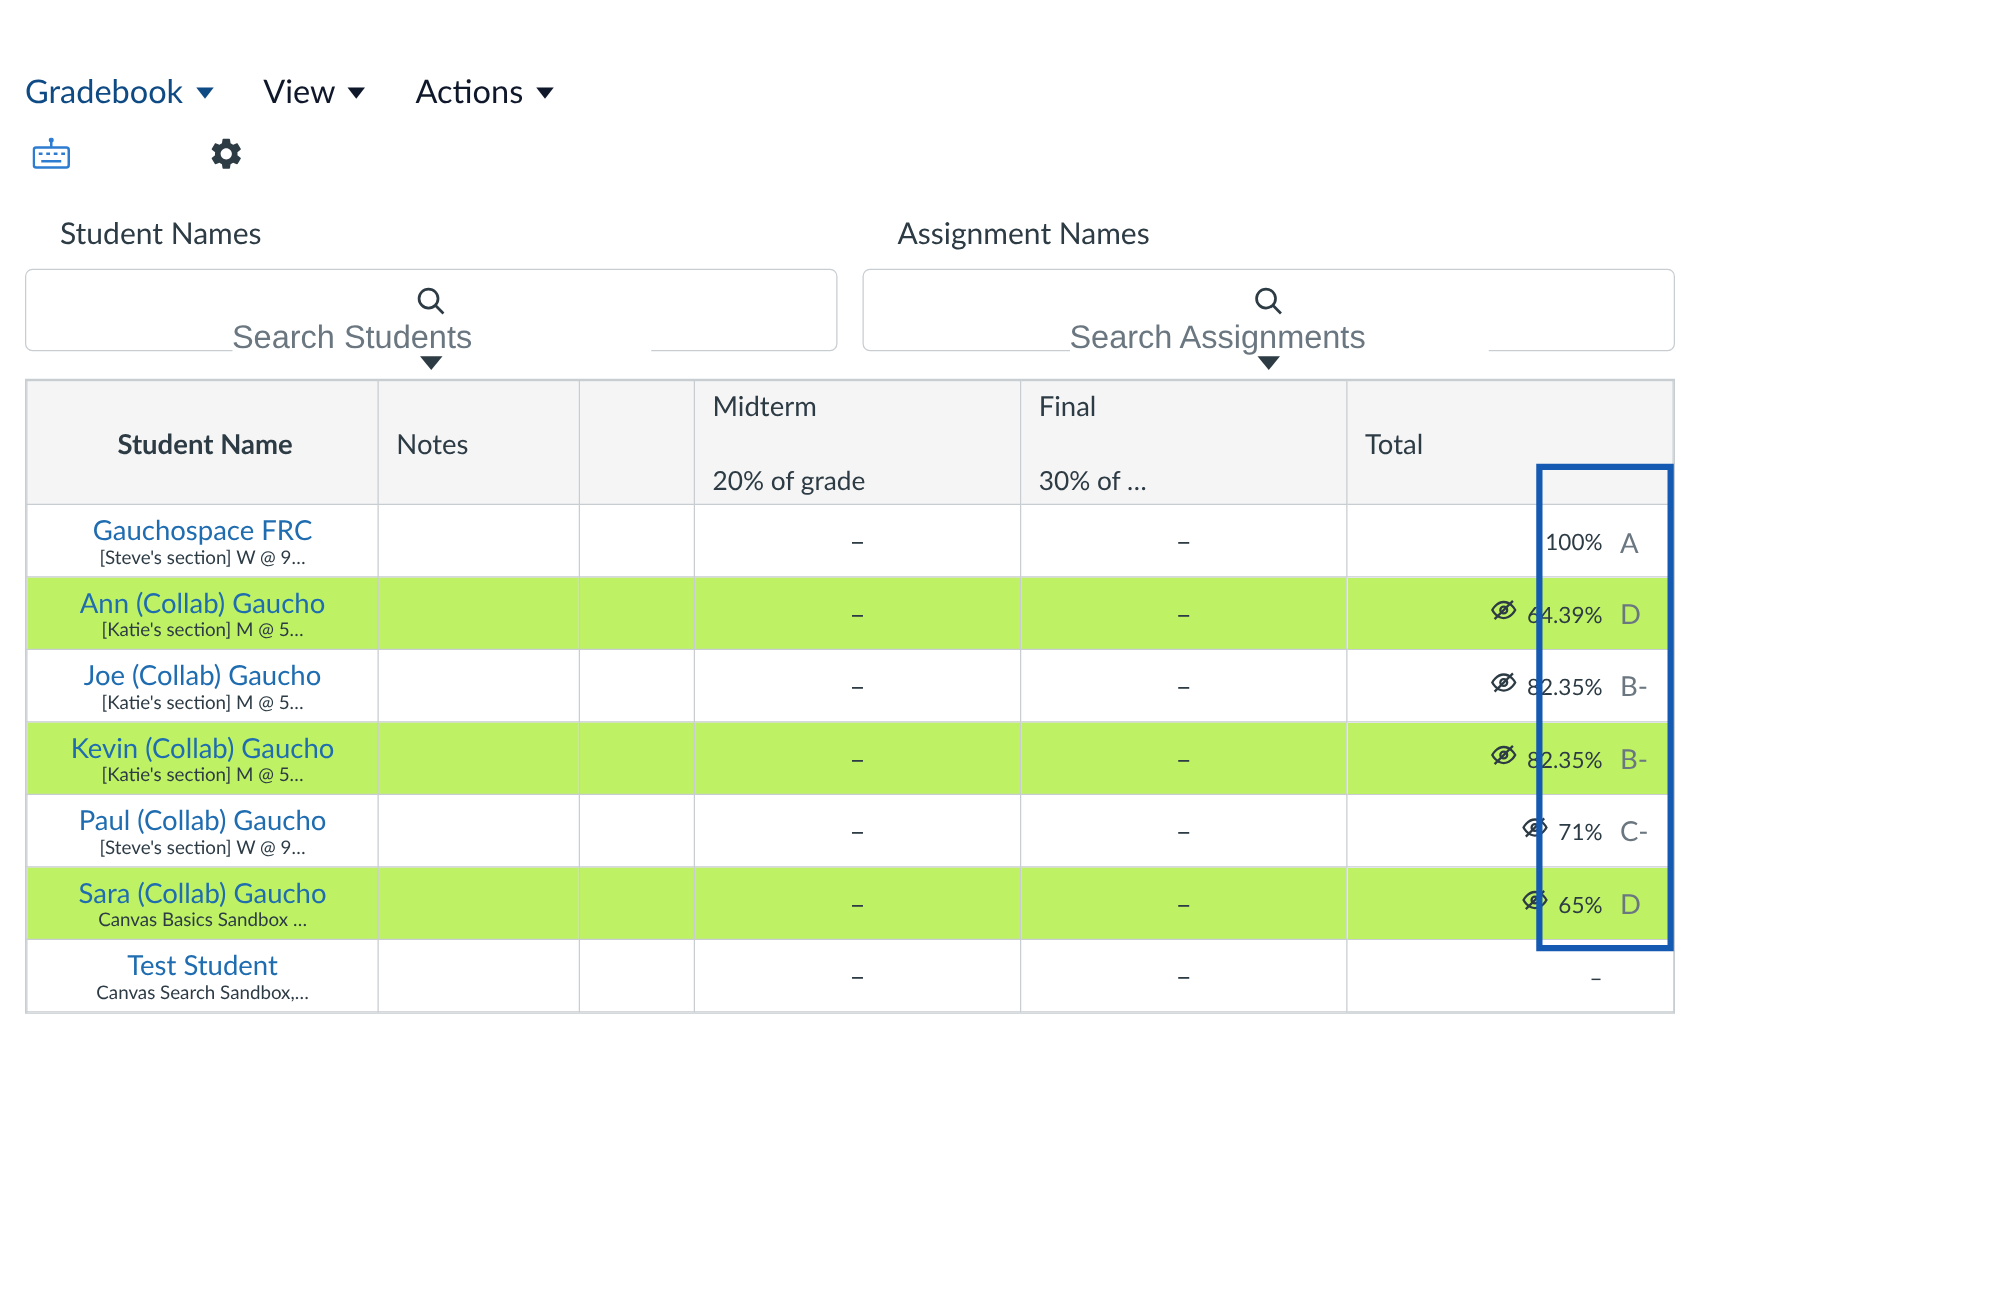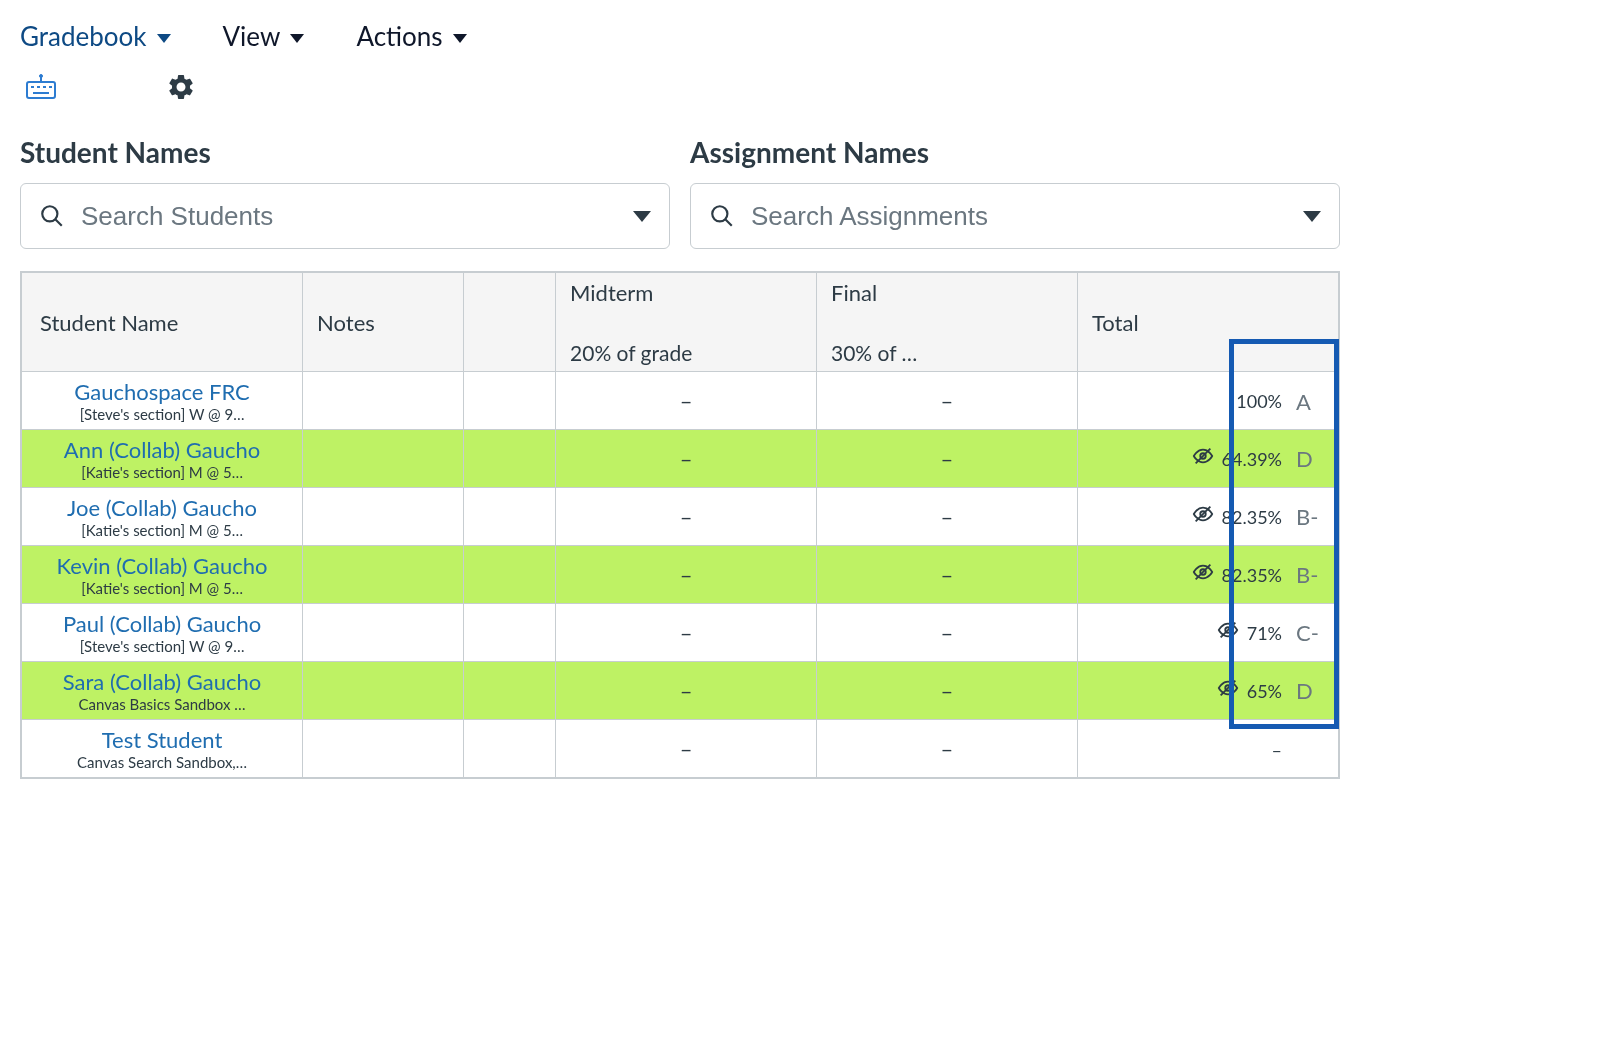--- a/index.html
+++ b/index.html
@@ -5,22 +5,23 @@
     * { box-sizing: border-box; margin: 0; padding: 0; }
     body {
       font-family: "Lato", "Helvetica Neue", Arial, sans-serif;
       background: #fff;
       color: #2d3b45;
       padding: 20px;
     }
     .toolbar {
       display: flex;
       align-items: flex-end;
-      gap: 52px;
+      gap: 40px;
       margin-bottom: 20px;
+      margin-top: 36px;
     }
     .dropdown-btn {
       display: flex;
       align-items: center;
       gap: 10px;
       font-size: 26px;
       font-weight: 400;
       color: #0f172a;
       cursor: pointer;
     }
@@ -41,32 +42,34 @@
     }
     .keyboard-icon svg { width: 30px; height: 26px; stroke: #2d7cd1; fill: none; }
     .gear-icon svg { width: 30px; height: 30px; fill: #2d3b45; }
     .search-row {
       display: flex;
       gap: 20px;
       margin-bottom: 22px;
     }
     .search-group { flex: 1; max-width: 650px; min-width: 0; }
     .search-label {
-      font-size: 28px;
-      font-weight: 700;
+      font-size: 24px;
+      font-weight: 400;
       margin-bottom: 14px;
       display: block;
+      margin-left: 28px;
     }
     .search-box {
       display: flex;
       align-items: center;
       border: 1px solid #c7cdd1;
       border-radius: 6px;
       padding: 12px 18px;
       height: 66px;
+      flex-direction: column;
     }
     .search-box svg { width: 26px; height: 26px; stroke: #2d3b45; fill: none; stroke-width: 2; flex-shrink: 0; }
     .search-box input {
       flex: 1;
       border: none;
       outline: none;
       font-size: 26px;
       color: #2d3b45;
       margin-left: 16px;
       min-width: 0;
@@ -96,21 +99,21 @@
       vertical-align: middle;
     }
     .grid th {
       background: #f5f5f5;
       font-weight: 400;
       text-align: left;
       height: 66px;
     }
     .grid th .col-title { font-weight: 400; }
     .grid th .col-sub { font-size: 21px; color: #2d3b45; margin-top: 34px; }
-    .grid th:first-child { text-align: left; font-weight: 400; font-size: 22px; padding-left: 18px; margin-left: 16px; }
+    .grid th:first-child { text-align: center; font-weight: 700; font-size: 22px; padding-left: 18px; margin-left: 16px; }
     .col-student { width: 280px; }
     .col-notes { width: 160px; }
     .col-blank { width: 92px; }
     .col-midterm { width: 260px; }
     .col-final { width: 260px; }
     .col-total { width: 260px; }
     .student-cell { text-align: center; padding: 6px 14px 6px 18px; }
     .student-name { color: #1f6db0; font-size: 22px; cursor: pointer; }
     .student-section { color: #2d3b45; font-size: 15px; white-space: nowrap; overflow: hidden; text-overflow: ellipsis; }
     .cell-center { text-align: center; font-size: 23px; color: #2d3b45; }

